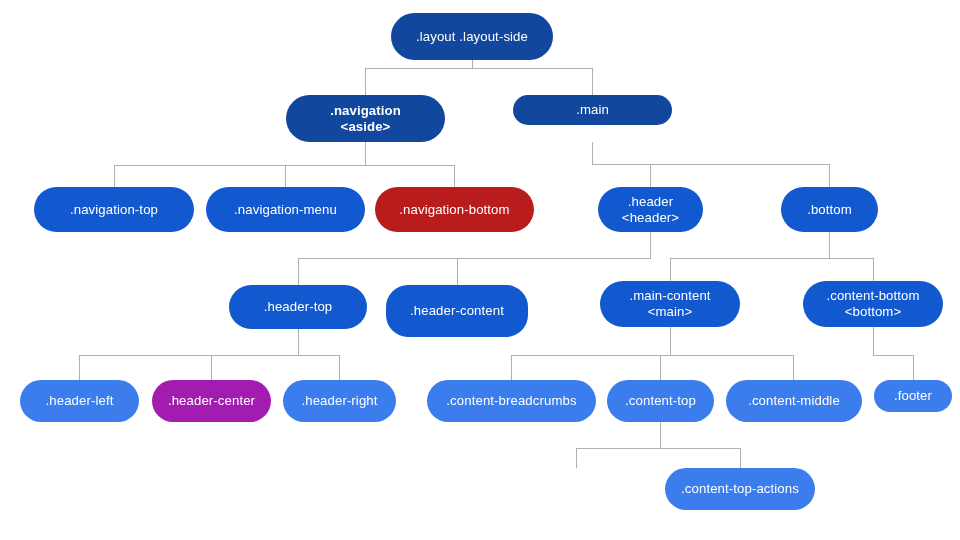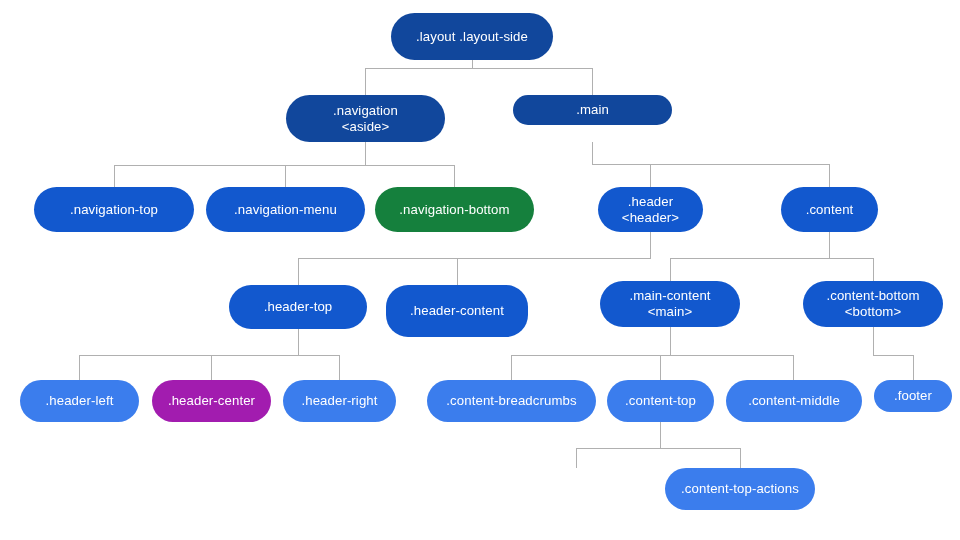--- a/index.html
+++ b/index.html
@@ -76,29 +76,29 @@
       <path d="M 298 329 L 298 355 L 339 355 L 339 380" fill="none" stroke="#b0b0b0" stroke-width="1" shape-rendering="crispEdges"></path>
       <path d="M 670 327 L 670 355 L 511 355 L 511 380" fill="none" stroke="#b0b0b0" stroke-width="1" shape-rendering="crispEdges"></path>
       <path d="M 670 327 L 670 355 L 660 355 L 660 380" fill="none" stroke="#b0b0b0" stroke-width="1" shape-rendering="crispEdges"></path>
       <path d="M 670 327 L 670 355 L 793 355 L 793 380" fill="none" stroke="#b0b0b0" stroke-width="1" shape-rendering="crispEdges"></path>
       <path d="M 873 327 L 873 355 L 913 355 L 913 380" fill="none" stroke="#b0b0b0" stroke-width="1" shape-rendering="crispEdges"></path>
       <path d="M 660 422 L 660 448 L 576 448 L 576 468" fill="none" stroke="#b0b0b0" stroke-width="1" shape-rendering="crispEdges"></path>
       <path d="M 660 422 L 660 448 L 740 448 L 740 468" fill="none" stroke="#b0b0b0" stroke-width="1" shape-rendering="crispEdges"></path>
     </svg>
   <div id="node-layer">
       <div class="node" style="left: 391px; top: 13px; width: 162px; height: 47px; background: rgb(17, 71, 156); border-radius: 23.5px;"><span class="node-label">.layout .layout-side</span></div>
-      <div class="node" style="left: 286px; top: 95px; width: 159px; height: 47px; background: rgb(17, 71, 156); border-radius: 23.5px;"><span class="node-label">.navigation
+      <div class="node" style="left: 286px; top: 95px; width: 159px; height: 47px; background: rgb(17, 71, 156); border-radius: 23.5px; font-weight: bold;"><span class="node-label">.navigation
 &lt;aside&gt;</span></div>
       <div class="node" style="left: 513px; top: 95px; width: 159px; height: 30px; background: rgb(17, 71, 156); border-radius: 23.5px;"><span class="node-label">.main</span></div>
       <div class="node" style="left: 34px; top: 187px; width: 160px; height: 45px; background: rgb(18, 88, 206); border-radius: 22.5px;"><span class="node-label">.navigation-top</span></div>
       <div class="node" style="left: 206px; top: 187px; width: 159px; height: 45px; background: rgb(18, 88, 206); border-radius: 22.5px;"><span class="node-label">.navigation-menu</span></div>
-      <div class="node" style="left: 375px; top: 187px; width: 159px; height: 45px; background: #15803d; border-radius: 22.5px;"><span class="node-label">.navigation-bottom</span></div>
+      <div class="node" style="left: 375px; top: 187px; width: 159px; height: 45px; background: #b91c1c; border-radius: 22.5px;"><span class="node-label">.navigation-bottom</span></div>
       <div class="node" style="left: 598px; top: 187px; width: 105px; height: 45px; background: rgb(18, 88, 206); border-radius: 22.5px;"><span class="node-label">.header
 &lt;header&gt;</span></div>
-      <div class="node" style="left: 781px; top: 187px; width: 97px; height: 45px; background: rgb(18, 88, 206); border-radius: 22.5px;"><span class="node-label">.content</span></div>
+      <div class="node" style="left: 781px; top: 187px; width: 97px; height: 45px; background: rgb(18, 88, 206); border-radius: 22.5px;"><span class="node-label">.bottom</span></div>
       <div class="node" style="left: 229px; top: 285px; width: 138px; height: 44px; background: rgb(18, 88, 206); border-radius: 22px;"><span class="node-label">.header-top</span></div>
       <div class="node" style="left: 386px; top: 285px; width: 142px; height: 52px; background: rgb(18, 88, 206); border-radius: 22px;"><span class="node-label">.header-content</span></div>
       <div class="node" style="left: 600px; top: 281px; width: 140px; height: 46px; background: rgb(18, 88, 206); border-radius: 23px;"><span class="node-label">.main-content
 &lt;main&gt;</span></div>
       <div class="node" style="left: 803px; top: 281px; width: 140px; height: 46px; background: rgb(18, 88, 206); border-radius: 23px;"><span class="node-label">.content-bottom
 &lt;bottom&gt;</span></div>
       <div class="node" style="left: 20px; top: 380px; width: 119px; height: 42px; background: rgb(59, 125, 237); border-radius: 21px; justify-content: center;"><span class="node-label">.header-left</span></div>
       <div class="node" style="left: 152px; top: 380px; width: 119px; height: 42px; background: #a21caf; border-radius: 21px;"><span class="node-label">.header-center</span></div>
       <div class="node" style="left: 283px; top: 380px; width: 113px; height: 42px; background: rgb(59, 125, 237); border-radius: 21px;"><span class="node-label">.header-right</span></div>
       <div class="node" style="left: 427px; top: 380px; width: 169px; height: 42px; background: rgb(59, 125, 237); border-radius: 21px;"><span class="node-label">.content-breadcrumbs</span></div>

